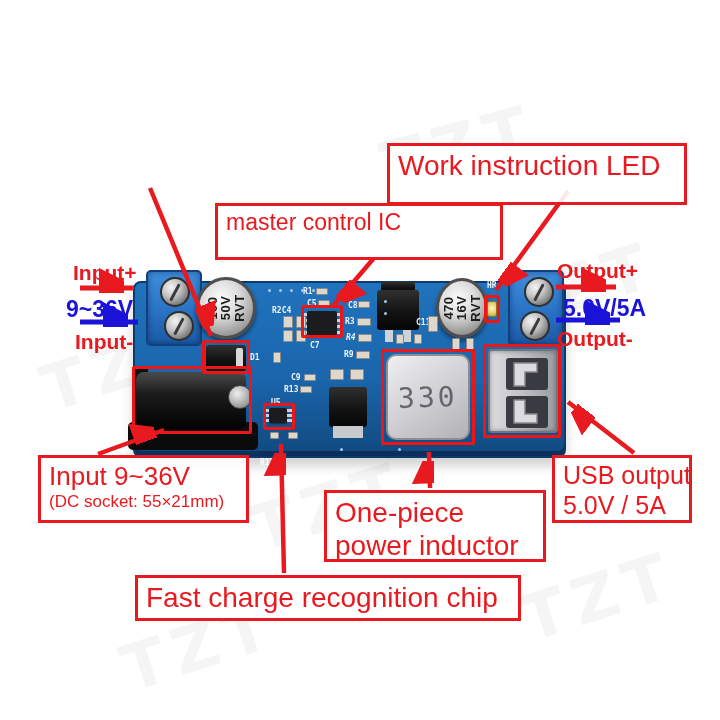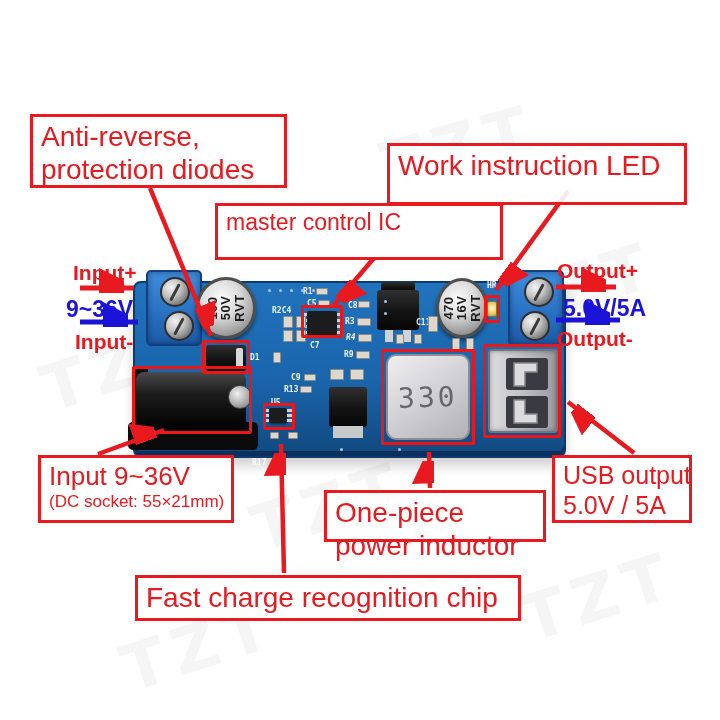--- a/index.html
+++ b/index.html
@@ -191,21 +191,21 @@
       <span class="silk" style="left: 348px; top: 301px;">C8</span>
       <span class="silk" style="left: 272px; top: 306px;">R2C4</span>
       <span class="silk" style="left: 345px; top: 317px;">R3</span>
       <span class="silk" style="left: 346px; top: 333px; font-style: italic;">R4</span>
       <span class="silk" style="left: 344px; top: 350px;">R9</span>
       <span class="silk" style="left: 270px; top: 341px; margin-left: 40px;">C7</span>
       <span class="silk" style="left: 291px; top: 373px;">C9</span>
       <span class="silk" style="left: 284px; top: 385px;">R13</span>
       <span class="silk" style="left: 416px; top: 318px;">C11</span>
       <span class="silk" style="left: 271px; top: 398px;">U5</span>
-      <span class="silk" style="left: 252px; top: 430px; margin-top: 28px;">R17</span>
+      <span class="silk" style="left: 260px; top: 430px; margin-top: 28px;">R17</span>
       <span class="silk" style="left: 250px; top: 353px;">D1</span>
       <span class="silk" style="left: 487px; top: 281px;">HR</span>
       <div class="smd" style="left: 316px; top: 288px; width: 12px; height: 7px;"></div>
       <div class="smd" style="left: 318px; top: 300px; width: 12px; height: 7px;"></div>
       <div class="smd" style="left: 358px; top: 301px; width: 12px; height: 7px;"></div>
       <div class="smd" style="left: 357px; top: 318px; width: 14px; height: 8px;"></div>
       <div class="smd" style="left: 358px; top: 334px; width: 14px; height: 8px;"></div>
       <div class="smd" style="left: 356px; top: 351px; width: 14px; height: 8px;"></div>
       <div class="smd" style="left: 283px; top: 316px; width: 10px; height: 12px;"></div>
       <div class="smd" style="left: 296px; top: 316px; width: 10px; height: 12px;"></div>
@@ -257,39 +257,35 @@
     <line x1="556" y1="320" x2="620" y2="320" stroke="#1b14d8" stroke-width="5" marker-end="url(#ah-blue)"></line>
     <line x1="150" y1="188" x2="211" y2="336" stroke="#e8191f" stroke-width="4.5" marker-end="url(#ah-red)"></line>
     <line x1="568" y1="191" x2="496" y2="290" stroke="#e8191f" stroke-width="4.5" marker-end="url(#ah-red)"></line>
     <line x1="374" y1="258" x2="333" y2="306" stroke="#e8191f" stroke-width="4.5" marker-end="url(#ah-red)"></line>
     <line x1="284" y1="573" x2="281" y2="444" stroke="#e8191f" stroke-width="4.5" marker-end="url(#ah-red)"></line>
     <line x1="98" y1="454" x2="164" y2="430" stroke="#e8191f" stroke-width="4.5" marker-end="url(#ah-red)"></line>
     <line x1="430" y1="488" x2="429" y2="452" stroke="#e8191f" stroke-width="4.5" marker-end="url(#ah-red)"></line>
     <line x1="634" y1="453" x2="568" y2="402" stroke="#e8191f" stroke-width="4.5" marker-end="url(#ah-red)"></line>
   </svg>
 
-  <div class="ann-box" style="left:30px;top:114px;width:257px;height:74px;font-size:28px">
-    <span>Anti-reverse,</span>
-    <span>protection diodes</span>
-  </div>
 
   <div class="ann-box" style="left:387px;top:143px;width:300px;height:62px;font-size:28px">
     <span>Work instruction LED</span>
   </div>
 
   <div class="ann-box" style="left:215px;top:203px;width:288px;height:57px;font-size:23px">
     <span>master control IC</span>
   </div>
 
-  <div class="ann-box" style="left:38px;top:455px;width:196px;height:68px;font-size:26px">
+  <div class="ann-box" style="left:38px;top:455px;width:211px;height:68px;font-size:26px">
     <span>Input 9~36V</span>
     <span style="font-size:17px">(DC socket: 55×21mm)</span>
   </div>
 
-  <div class="ann-box" style="left:324px;top:490px;width:222px;height:52px;font-size:28px">
+  <div class="ann-box" style="left:324px;top:490px;width:222px;height:72px;font-size:28px">
     <span>One-piece</span>
     <span>power inductor</span>
   </div>
 
   <div class="ann-box" style="left:552px;top:455px;width:140px;height:68px;font-size:25px">
     <span>USB output</span>
     <span>5.0V / 5A</span>
   </div>
 
   <div class="ann-box" style="left:135px;top:575px;width:386px;height:46px;font-size:28px">

